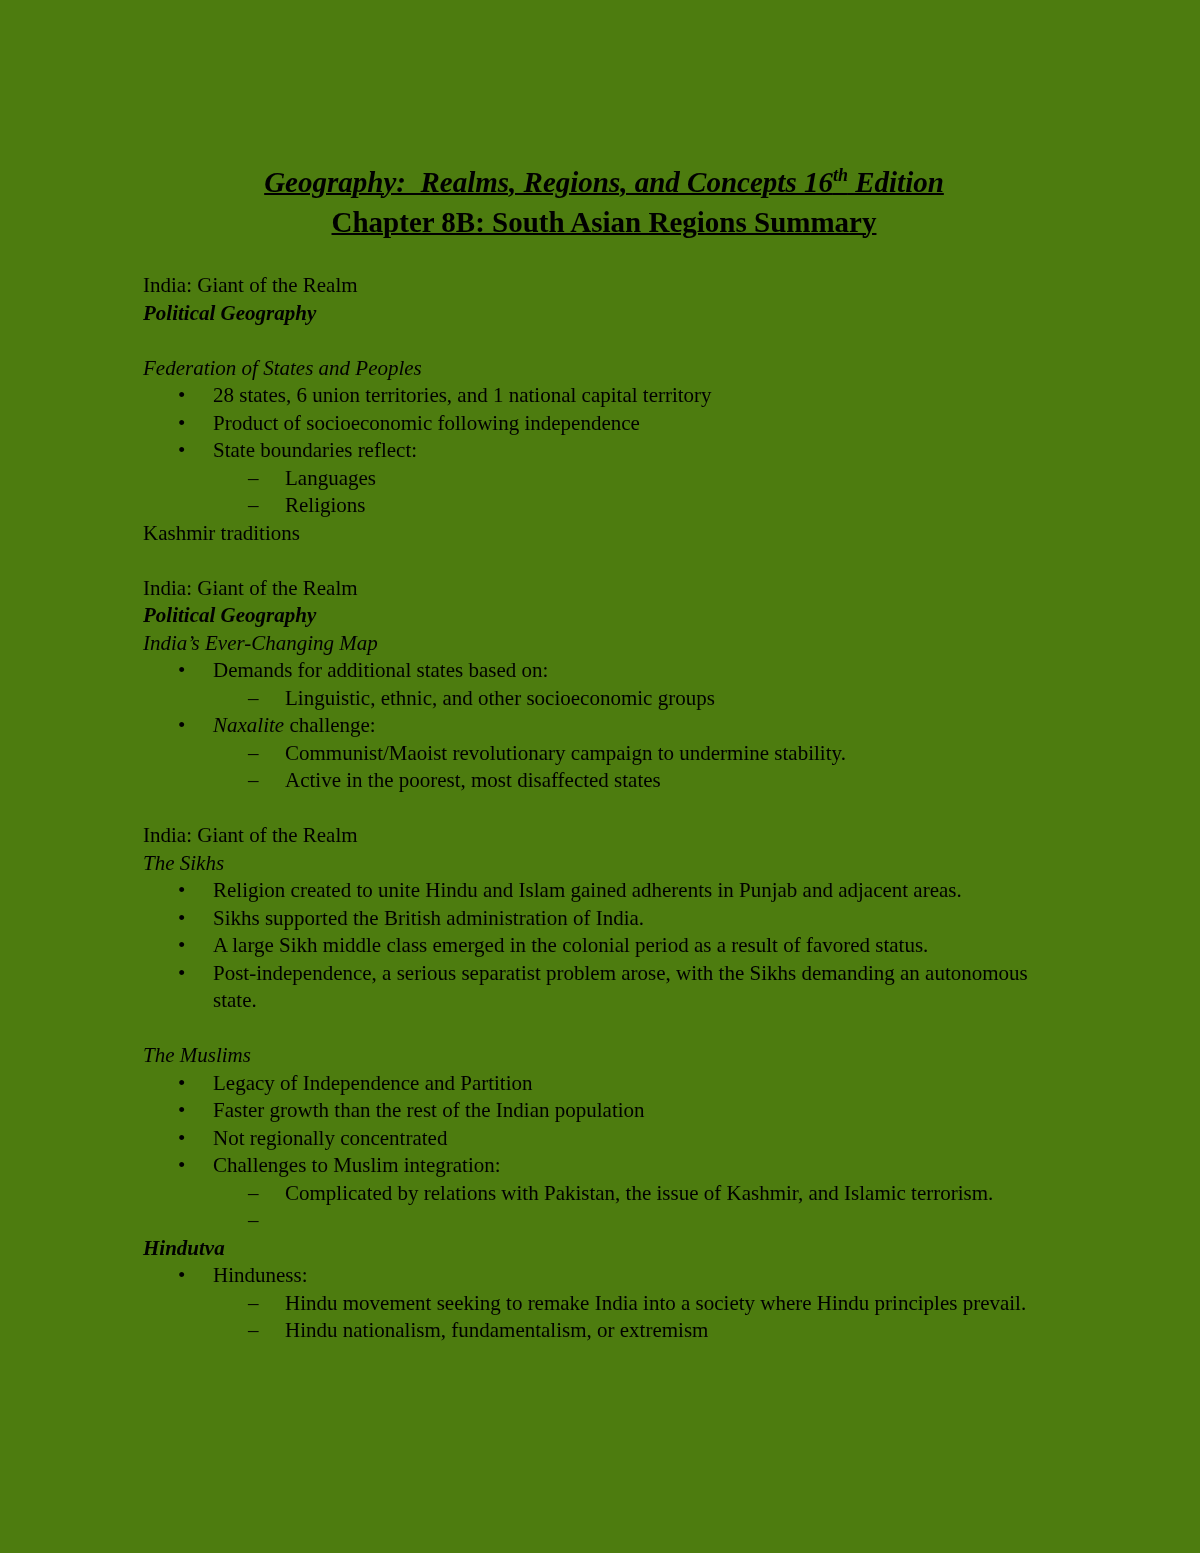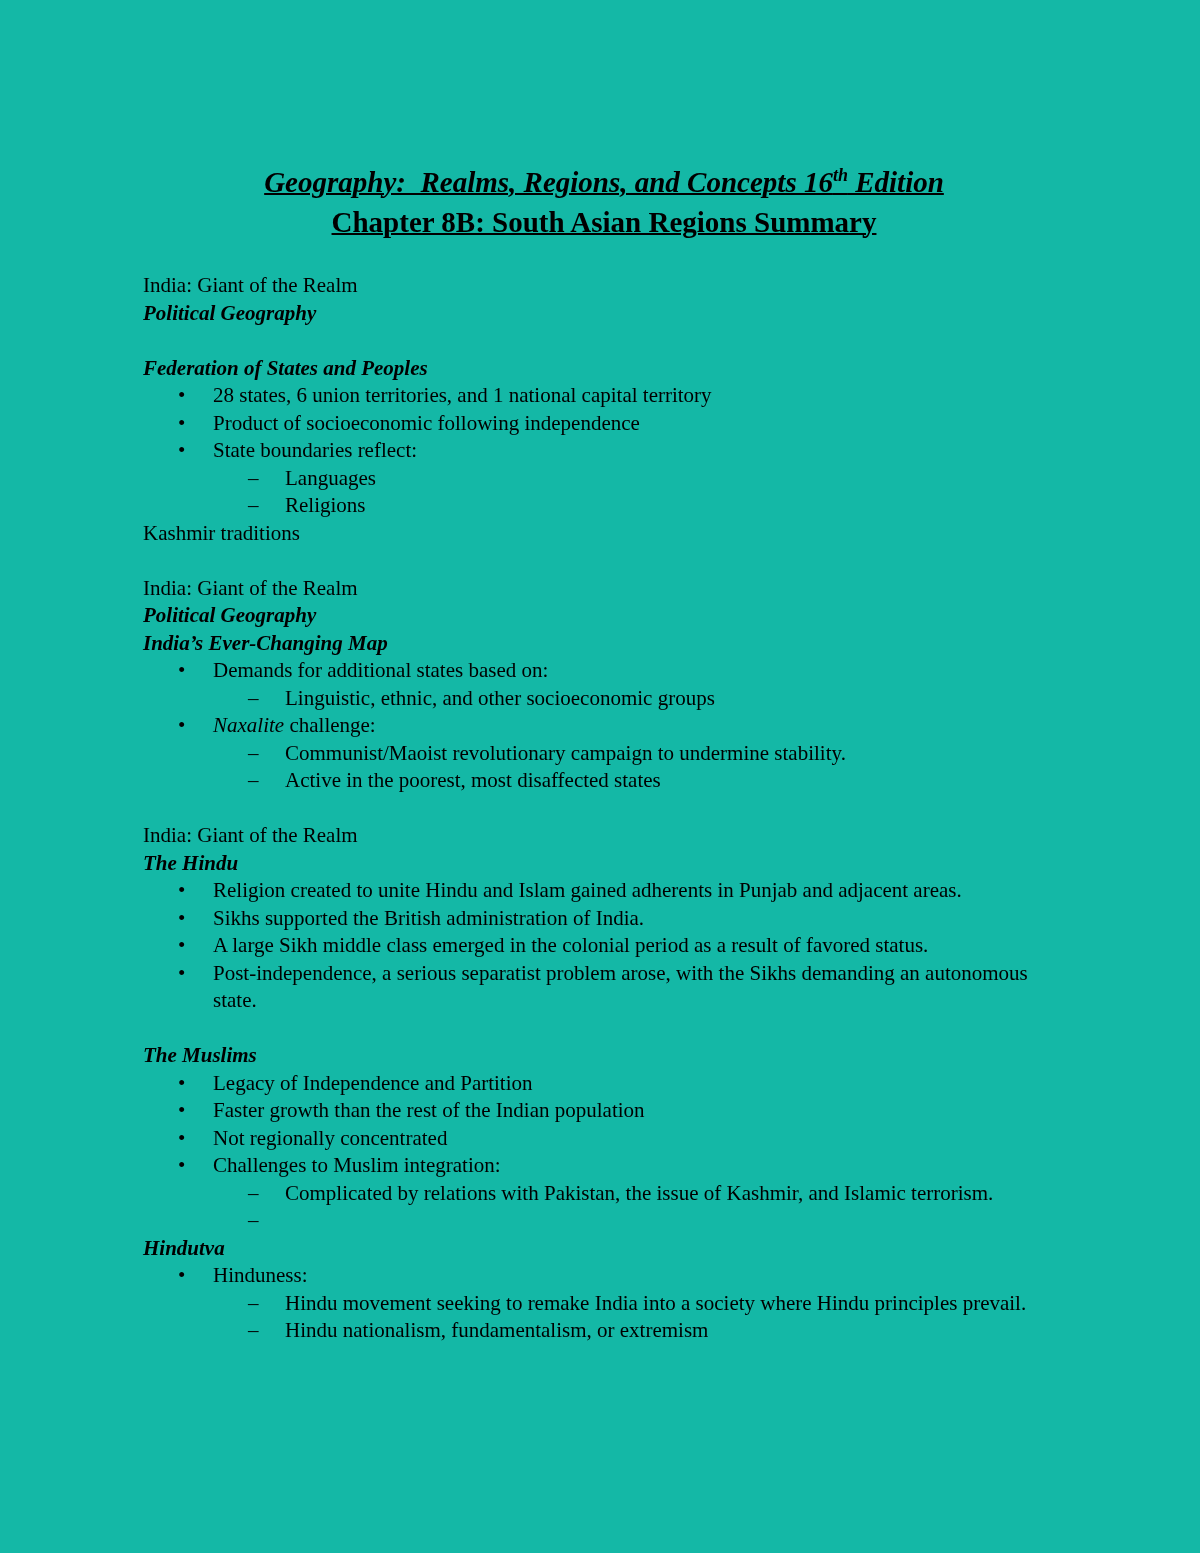--- a/index.html
+++ b/index.html
@@ -6,21 +6,21 @@
     margin: 0;
     padding: 0;
     background: #ffffff;
   }
   .page {
     position: relative;
     width: 1200px;
     height: 1553px;
     box-sizing: border-box;
     padding: 162px 135px 0 143px;
-    background: #14b8a6;
+    background: #4d7c0f;
     color: #000000;
     font-family: "Liberation Serif", "DejaVu Serif", serif;
     overflow: hidden;
   }
   .title-block {
     text-align: center;
     margin-bottom: 30px;
   }
   .title-line {
     font-size: 29px;
@@ -38,21 +38,21 @@
     line-height: 0;
   }
   .doc-body .line {
     position: relative;
     font-size: 21px;
     line-height: 27.5px;
     min-height: 27.5px;
   }
   .h-bold { font-weight: normal; }
   .h-bi   { font-weight: bold; font-style: italic; }
-  .h-i    { font-style: italic; font-weight: bold; }
+  .h-i    { font-style: italic; }
   .b1 { padding-left: 70px; }
   .b2 { padding-left: 142px; }
   .b1 > .marker { position: absolute; left: 35px; top: 0; }
   .b2 > .marker { position: absolute; left: 105px; top: 0; }
   .gap { height: 27.5px; }
   .it { font-style: italic; margin-top: 32px; }
 </style>
 </head>
 <body>
 
@@ -76,21 +76,21 @@
       <div class="line h-bold"><span>India: Giant of the Realm</span></div>
       <div class="line h-bi"><span>Political Geography</span></div>
       <div class="line h-i"><span>India’s Ever-Changing Map</span></div>
       <div class="line b1"><span class="marker">•</span><span>Demands for additional states based on:</span></div>
       <div class="line b2"><span class="marker">–</span><span>Linguistic, ethnic, and other socioeconomic groups</span></div>
       <div class="line b1"><span class="marker">•</span><span class="it">Naxalite</span><span> challenge:</span></div>
       <div class="line b2"><span class="marker">–</span><span>Communist/Maoist revolutionary campaign to undermine stability.</span></div>
       <div class="line b2"><span class="marker">–</span><span>Active in the poorest, most disaffected states</span></div>
       <div class="line gap"></div>
       <div class="line h-bold"><span>India: Giant of the Realm</span></div>
-      <div class="line h-i"><span>The Hindu</span></div>
+      <div class="line h-i"><span>The Sikhs</span></div>
       <div class="line b1"><span class="marker">•</span><span>Religion created to unite Hindu and Islam gained adherents in Punjab and adjacent areas.</span></div>
       <div class="line b1"><span class="marker">•</span><span>Sikhs supported the British administration of India.</span></div>
       <div class="line b1"><span class="marker">•</span><span>A large Sikh middle class emerged in the colonial period as a result of favored status.</span></div>
       <div class="line b1"><span class="marker">•</span><span>Post-independence, a serious separatist problem arose, with the Sikhs demanding an autonomous state.</span></div>
       <div class="line gap"></div>
       <div class="line h-i"><span>The Muslims</span></div>
       <div class="line b1"><span class="marker">•</span><span>Legacy of Independence and Partition</span></div>
       <div class="line b1"><span class="marker">•</span><span>Faster growth than the rest of the Indian population</span></div>
       <div class="line b1"><span class="marker">•</span><span>Not regionally concentrated</span></div>
       <div class="line b1"><span class="marker">•</span><span>Challenges to Muslim integration:</span></div>

